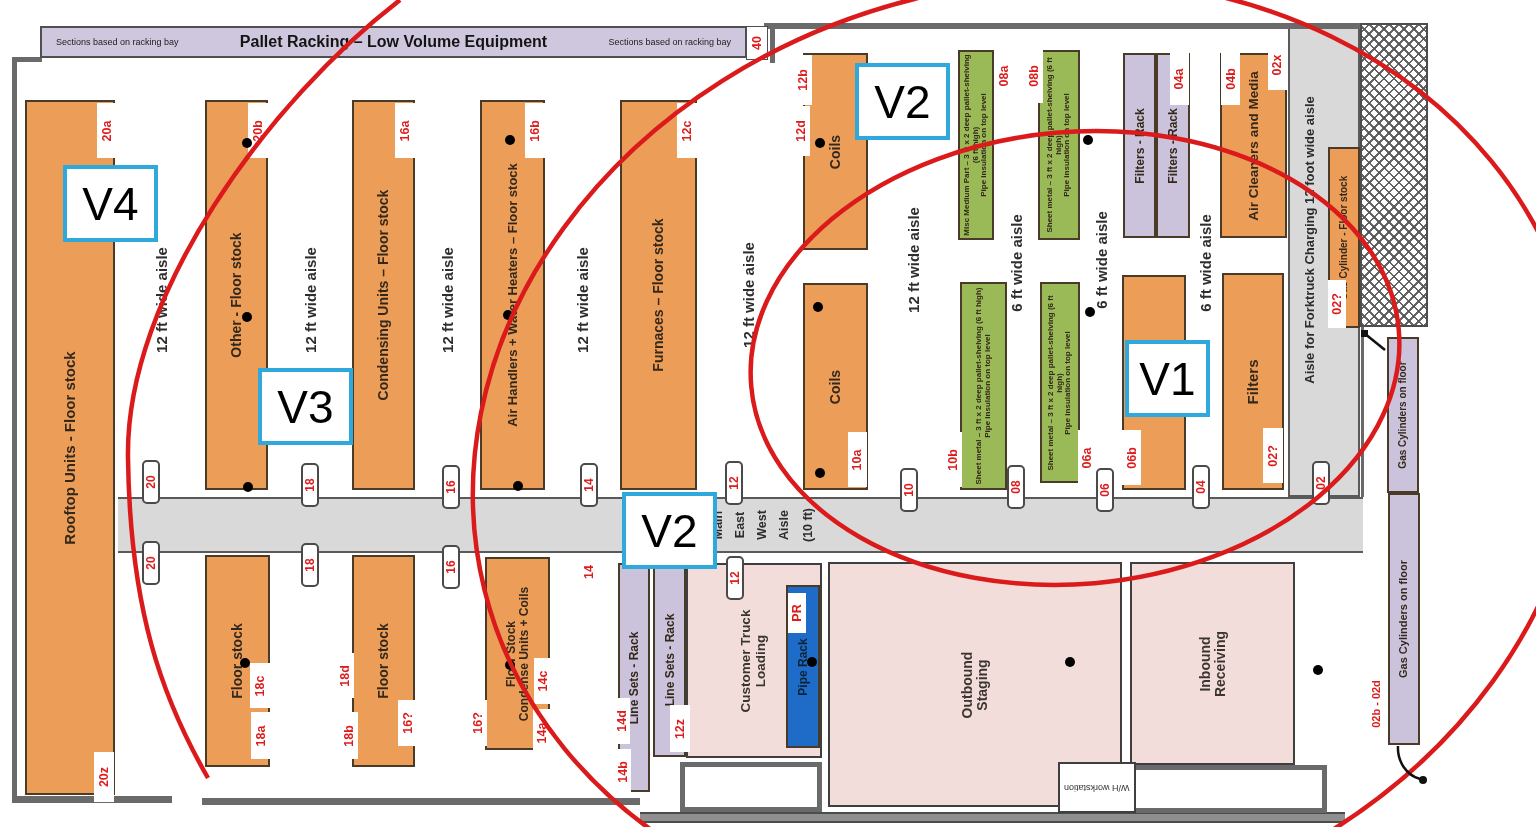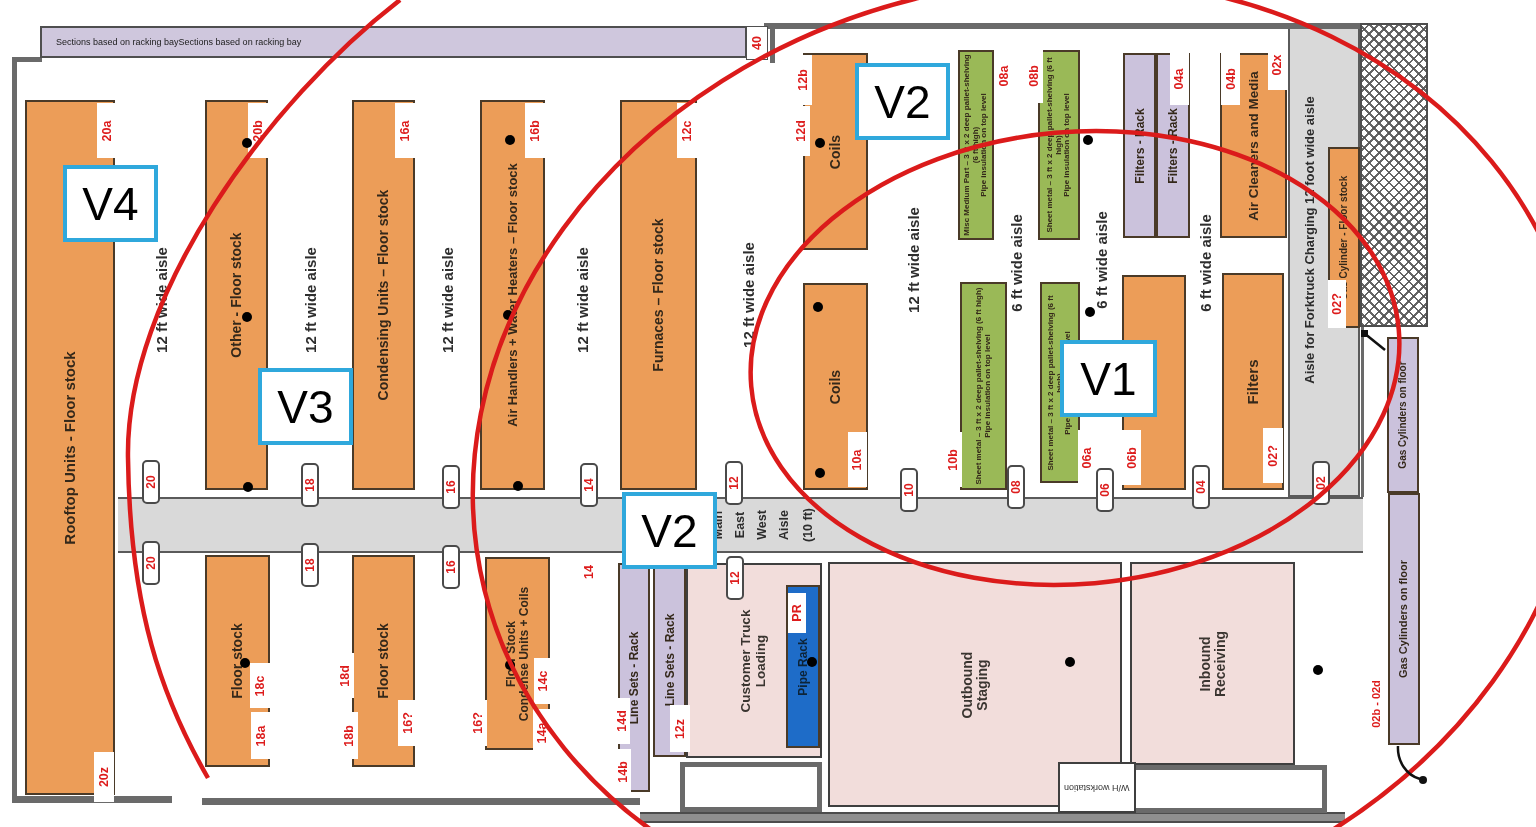--- a/index.html
+++ b/index.html
@@ -51,20 +51,21 @@
   <div class="wall" style="left:202px;top:798px;width:438px;height:7px;"></div>
   <div class="wall" style="left:640px;top:812px;width:705px;height:11px;background:#8f8f8f;border-top:2px solid #4c4c4c;border-bottom:2px solid #4c4c4c;box-sizing:border-box;"></div>
   <div class="wall" style="left:1361px;top:327px;width:3px;height:170px;"></div>
 
   <div class="aisleband" style="left:118px;top:497px;width:1245px;height:56px;"></div>
   <div class="vaisle" style="left:1288px;top:23px;width:72px;height:474px;"></div>
   <div class="hatch" style="left:1360px;top:23px;width:68px;height:304px;"></div>
 
   <div class="banner">
     <span class="side" style="margin-left:14px;">Sections based on racking bay</span>
+    <span class="ttl">Pallet Racking – Low Volume Equipment</span>
     <span class="side" style="margin-right:14px;">Sections based on racking bay</span>
   </div>
   <div class="redlab" style="left:746px;top:26px;width:20px;height:32px;border:1px solid #4f4f4f;">
     <span>40</span>
   </div>
 
   <div id="gen">
       <div class="rack" style="left:25px;top:100px;width:90px;height:695px;background:#ec9d58;">
         <span class="rtext" style="font-size: 15px; width: 687px;">Rooftop Units - Floor stock</span>
       </div>
@@ -322,21 +323,21 @@
       <div class="dot" style="left:1085px;top:307px;"></div>
       <div class="dot" style="left:240px;top:658px;"></div>
       <div class="dot" style="left:505px;top:660px;"></div>
       <div class="dot" style="left:807px;top:657px;"></div>
       <div class="dot" style="left:1065px;top:657px;"></div>
       <div class="dot" style="left:1313px;top:665px;"></div>
       <div class="vbox" style="left:63px;top:165px;width:95px;height:77px;">V4</div>
       <div class="vbox" style="left:258px;top:368px;width:95px;height:77px;">V3</div>
       <div class="vbox" style="left:855px;top:63px;width:95px;height:77px;">V2</div>
       <div class="vbox" style="left:622px;top:492px;width:95px;height:77px;">V2</div>
-      <div class="vbox" style="left:1060px;top:340px;width:97px;height:77px;">V1</div>
+      <div class="vbox" style="left:1125px;top:340px;width:85px;height:77px;">V1</div>
     </div>
 
   <div class="aword" style="left:1309px;top:240px;font-size:13px;">Aisle for Forktruck Charging 12 foot wide aisle</div>
 
   <div class="whbox" style="left:1058px;top:762px;width:78px;height:51px;">
     <span>W/H workstation</span>
   </div>
 
   <div class="door" style="left:680px;top:762px;width:142px;height:50px;"></div>
   <div class="door" style="left:1125px;top:765px;width:202px;height:48px;"></div>

